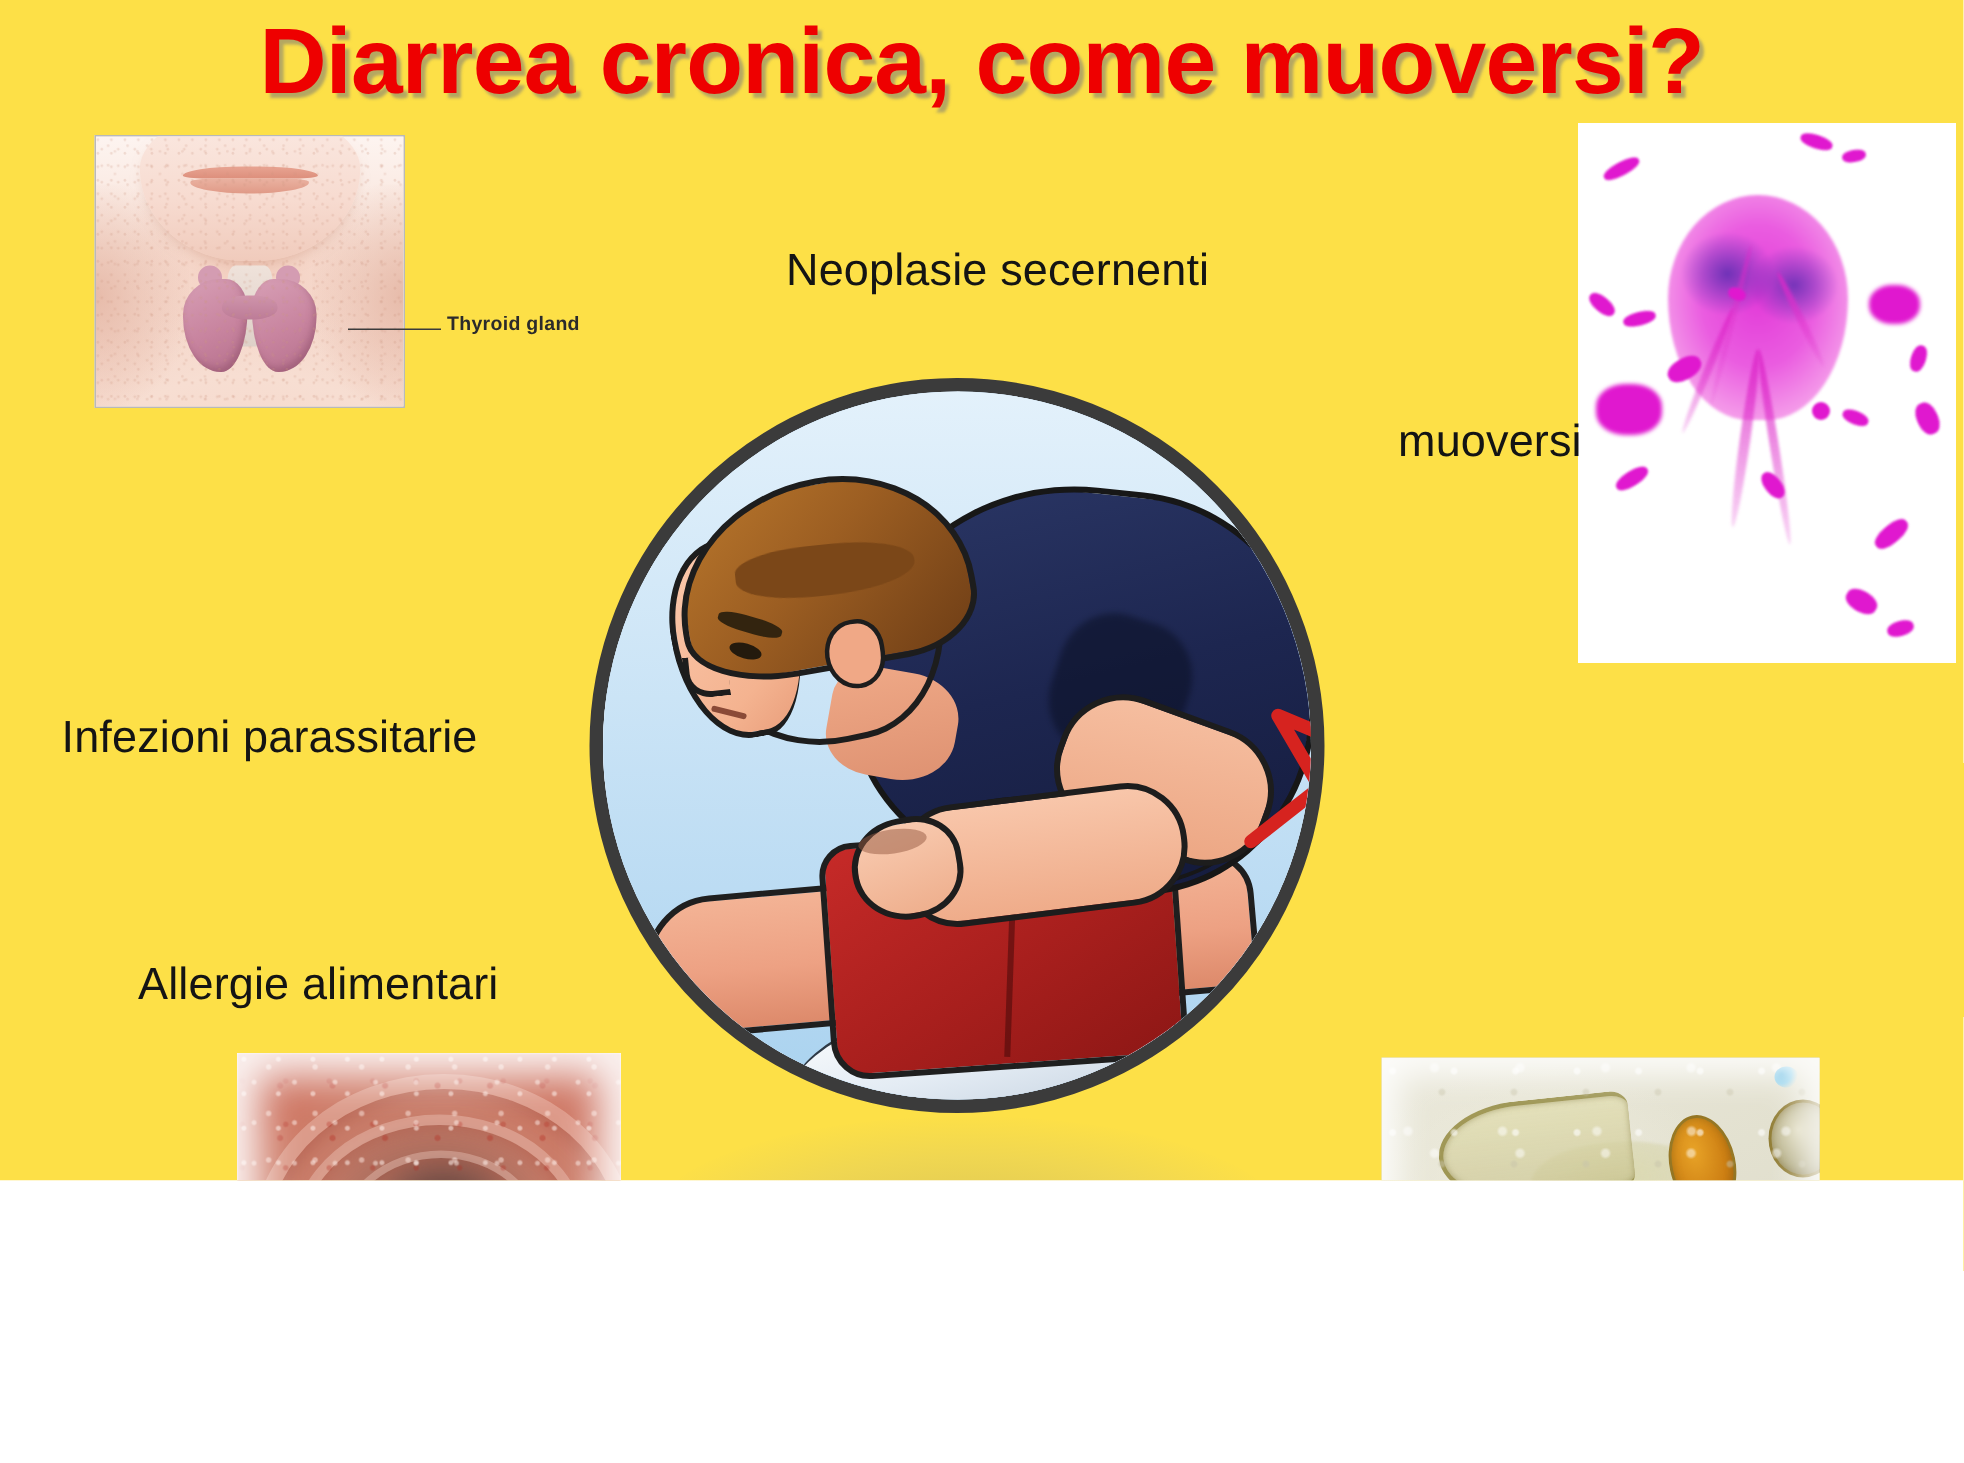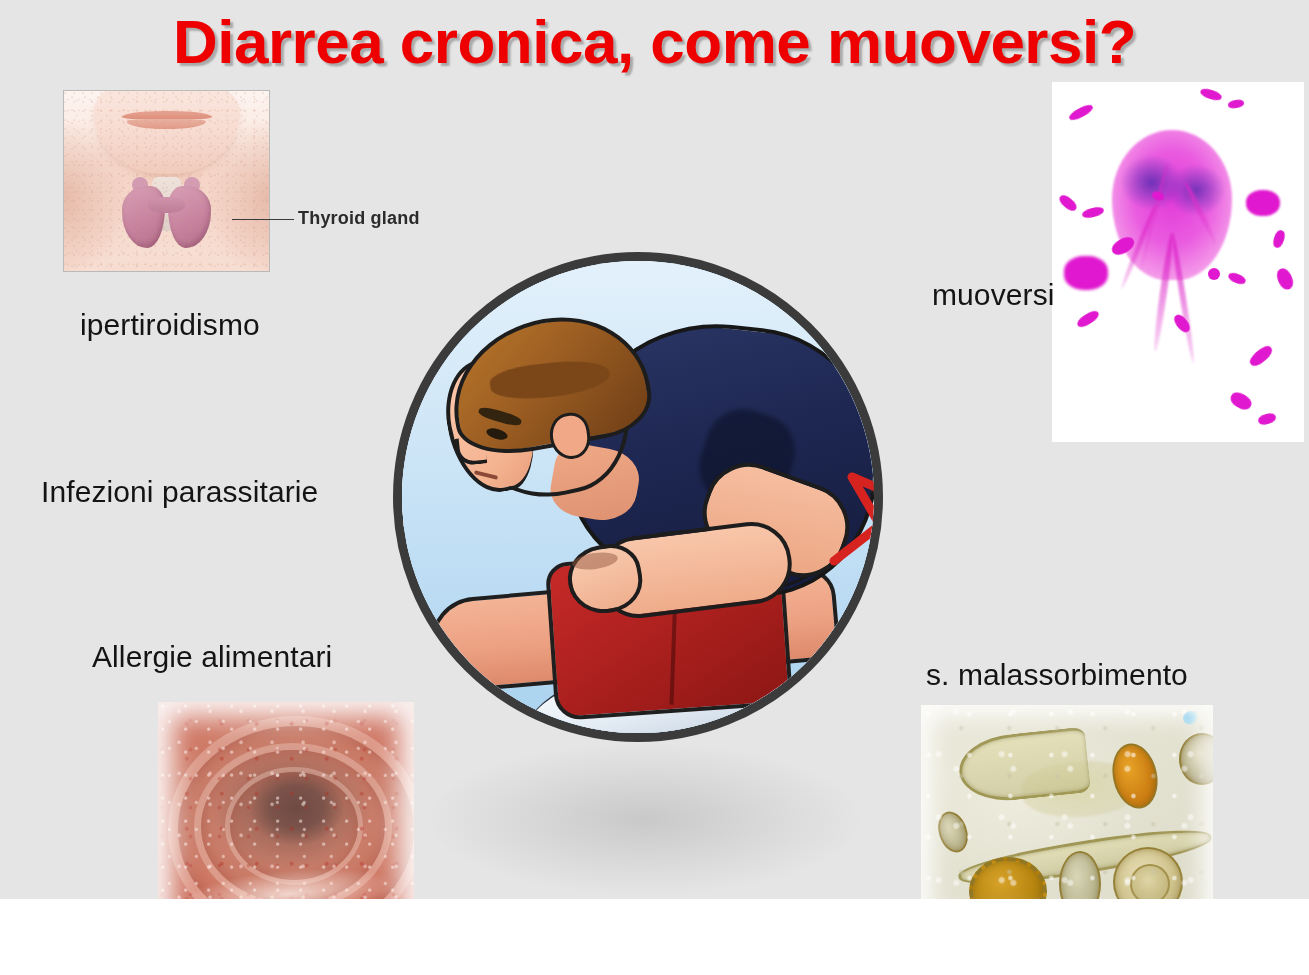--- a/index.html
+++ b/index.html
@@ -6,22 +6,22 @@
     margin: 0;
     padding: 0;
     background: #ffffff;
   }
   body {
     font-family: "Liberation Sans", sans-serif;
   }
   #slide {
     position: relative;
     width: 1309px;
-    height: 899px;
-    background: #e5e5e5;
+    height: 787px;
+    background: #fde047;
     overflow: hidden;
   }
 
   
   #title {
     position: absolute;
     left: 0;
     top: 6px;
     width: 1309px;
     text-align: center;
@@ -150,21 +150,21 @@
     left: 232px;
     top: 219px;
     width: 62px;
     height: 1px;
     background: #3b3b3b;
   }
   #thyroid-gland-label {
     position: absolute;
     left: 298px;
     top: 208px;
-    font-size: 18px;
+    font-size: 13px;
     font-weight: bold;
     color: #2b2b2b;
     white-space: nowrap;
     letter-spacing: 0.2px;
   }
 
   
   #giardia-figure {
     position: absolute;
     left: 1052px;
@@ -716,26 +716,25 @@
     <div class="ovum ovum-brown-big"></div>
     <div class="ovum ovum-oval-grey"></div>
     <div class="ovum ovum-round-1"></div>
     <div class="ovum ovum-round-2"></div>
     <div class="ovum ovum-small"></div>
     <div class="micro-noise"></div>
     <div class="artifact"></div>
     <div class="micro-vignette"></div>
   </div>
 
-
-  <div class="label" style="left:80px; top:308px;">ipertiroidismo</div>
+  <div class="label" style="left:524px; top:164px;">Neoplasie secernenti</div>
+
 
   <div class="label" style="left:92px; top:640px;">Allergie alimentari</div>
 
   <div class="label" style="left:41px; top:475px;">Infezioni parassitarie</div>
 
 
   <div class="label" style="left:932px; top:278px;">muoversi</div>
 
 
-  <div class="label" style="left:926px; top:658px;">s. malassorbimento</div>
 
 </div>
 
 </body></html>

